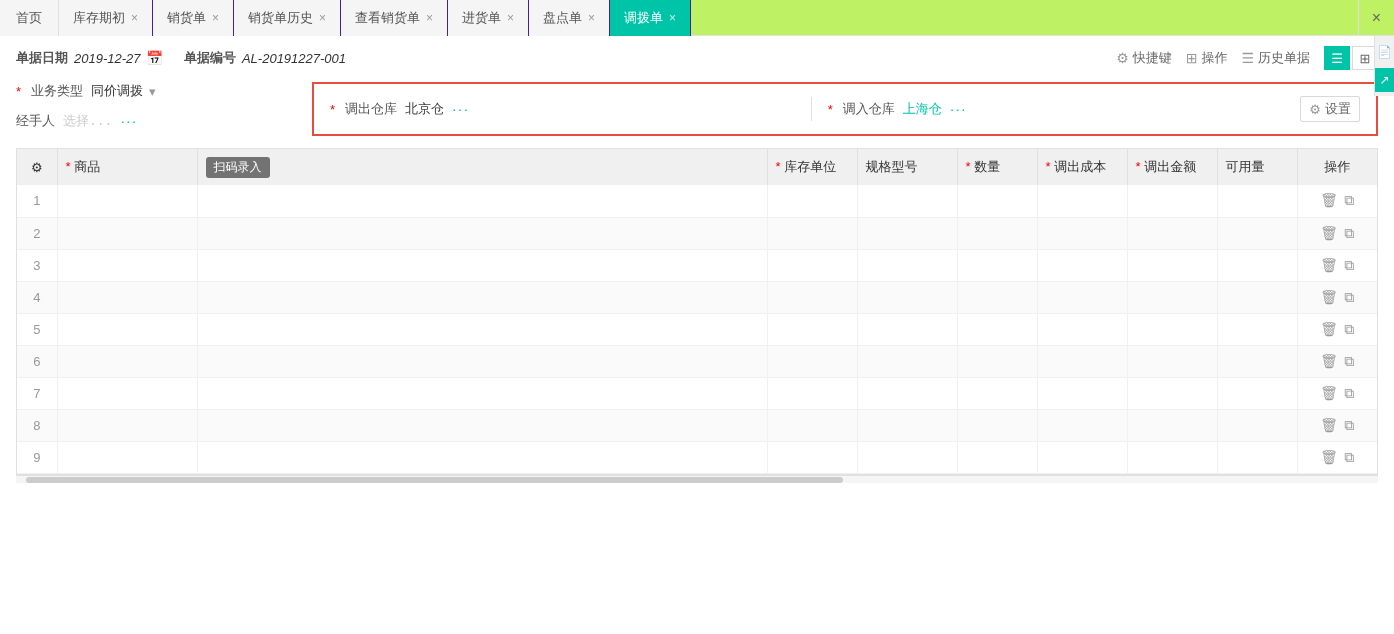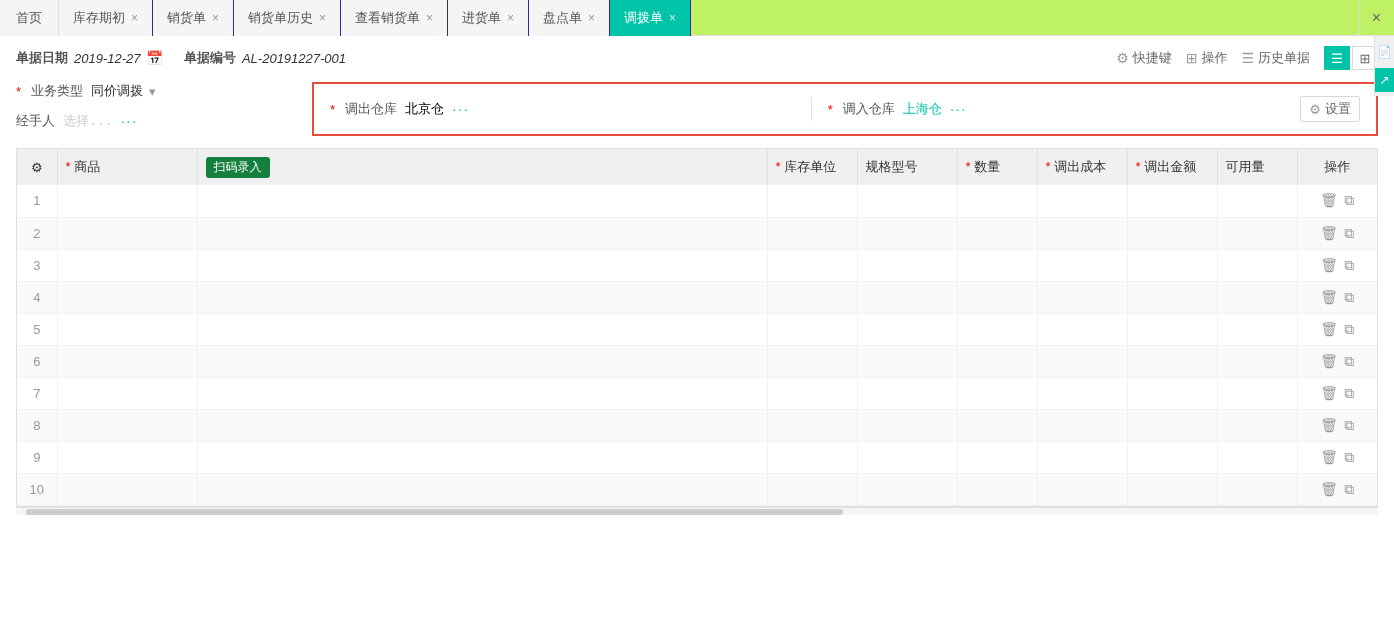--- a/index.html
+++ b/index.html
@@ -279,21 +279,21 @@
     .col-product { width: 140px; }
     .col-unit { width: 90px; margin-left: 23px; }
     .col-spec { width: 100px; }
     .col-qty { width: 80px; }
     .col-cost { width: 90px; }
     .col-amount { width: 90px; }
     .col-avail { width: 80px; }
     .col-ops { width: 80px; }
 
     .scan-btn {
-      background: #15803d;
+      background: #737373;
       color: #fff;
       border: none;
       padding: 2px 8px;
       border-radius: 3px;
       cursor: pointer;
       font-size: 12px;
     }
 
     .op-icon {
       color: #999;
@@ -435,21 +435,21 @@
         <span class="field-label">经手人</span>
         <span class="person-placeholder">选择...</span>
         <span class="ellipsis-btn">···</span>
       </div>
     </div>
 
     <div class="red-section">
       <div class="warehouse-group">
         <span class="required-star">*</span>
         <span class="field-label">调出仓库</span>
-        <span style="color:#000000; cursor:pointer;">北京仓</span>
+        <span style="color:#404040; cursor:pointer;">北京仓</span>
         <span class="ellipsis-btn">···</span>
       </div>
       <div class="warehouse-divider"></div>
       <div class="warehouse-group">
         <span class="required-star">*</span>
         <span class="field-label">调入仓库</span>
         <span style="color:#00c4a7; cursor:pointer;">上海仓</span>
         <span class="ellipsis-btn">···</span>
       </div>
       <div class="settings-btn">
@@ -603,32 +603,20 @@
     <td class="col-product"></td>
     <td></td>
     <td class="col-unit"></td>
     <td class="col-spec"></td>
     <td class="col-qty"></td>
     <td class="col-cost"></td>
     <td class="col-amount"></td>
     <td class="col-avail"></td>
     <td class="col-ops"><span class="op-icon">🗑</span><span class="op-icon">⧉</span></td>
   </tr>
-          <tr>
-    <td class="col-num">10</td>
-    <td class="col-product"></td>
-    <td></td>
-    <td class="col-unit"></td>
-    <td class="col-spec"></td>
-    <td class="col-qty"></td>
-    <td class="col-cost"></td>
-    <td class="col-amount"></td>
-    <td class="col-avail"></td>
-    <td class="col-ops"><span class="op-icon">🗑</span><span class="op-icon">⧉</span></td>
-  </tr>
         </tbody>
     </table>
   </div>
 
   <div class="scrollbar-area">
     <div class="scrollbar-thumb"></div>
   </div>
 </div>
 
 <div class="right-toolbar">

